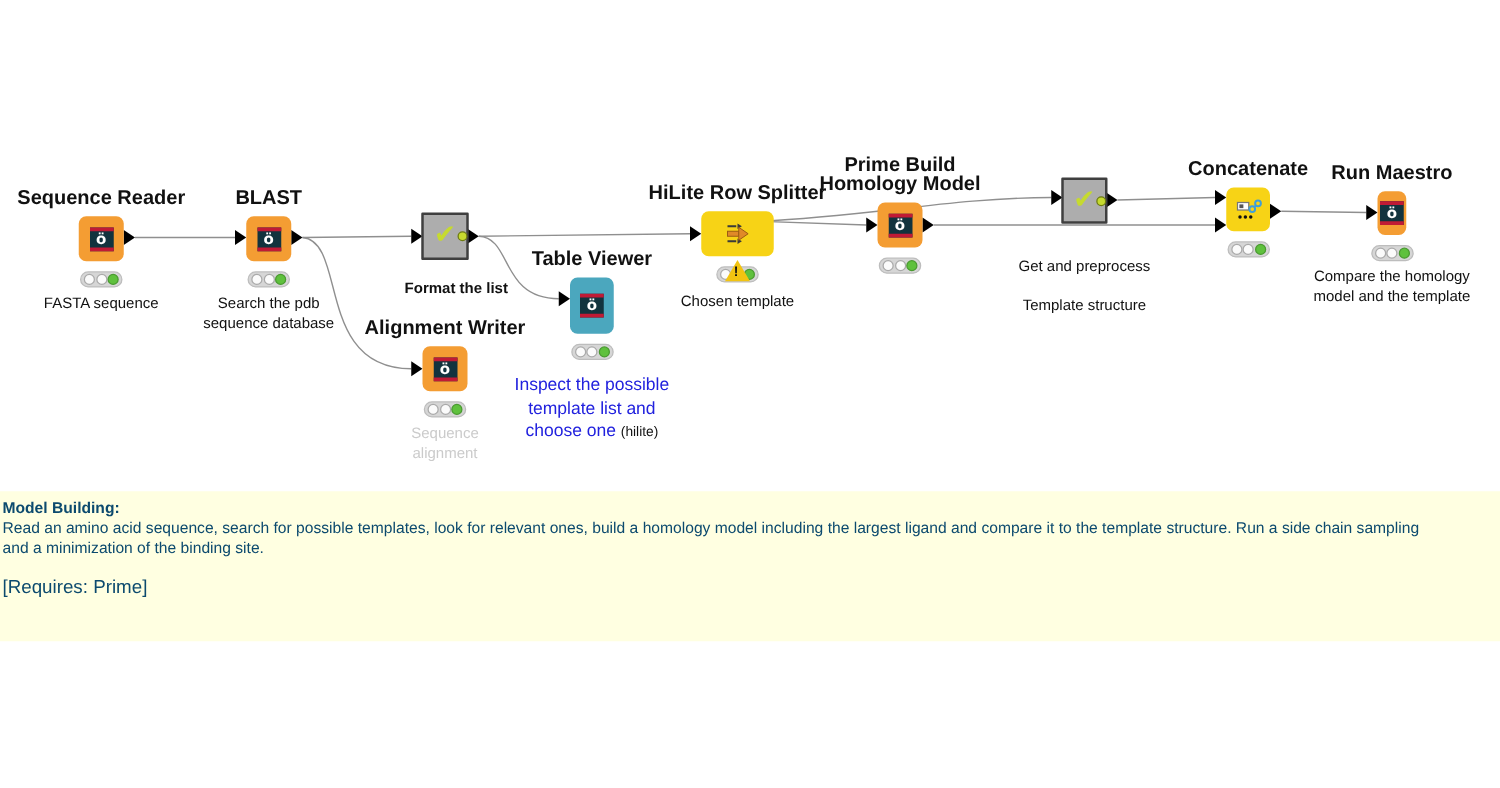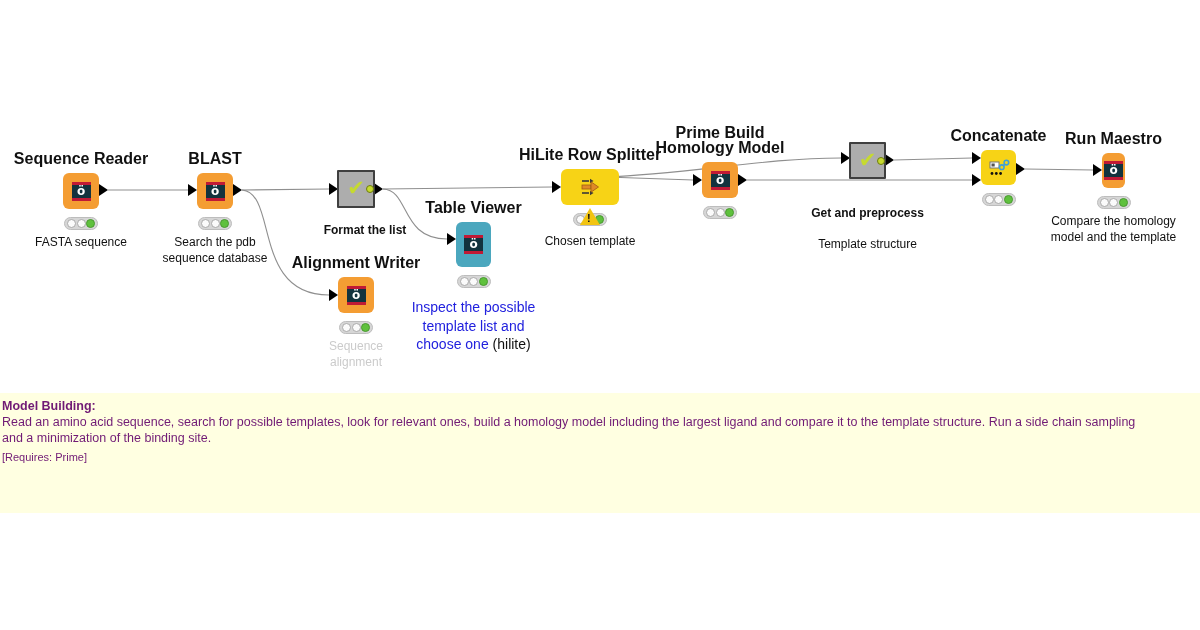--- a/index.html
+++ b/index.html
@@ -40,21 +40,21 @@
     font-size:12px;font-weight:700;color:#111;white-space:nowrap;
     text-align:center;width:max-content;padding-left:18px;
   }
   .nlabel{
     position:absolute;top:calc(100% + 26px);left:50%;transform:translateX(-50%);
     font-size:12px;color:#111;white-space:pre-line;text-align:center;
     line-height:15.5px;width:max-content;
   }
   .nlabel.muted{color:var(--muted-gray,#CBCBCB);}
   .nlabel.tight{top:calc(100% + 12px);}
-  .bold-line{font-weight:700;}
+  .bold-line{font-weight:400;}
 
   
   .schro-icon{
     width:19px;height:13px;background:var(--icon-bg,#12333E);
     border-top:3px solid var(--icon-stripe,#C01A35);
     border-bottom:3px solid var(--icon-stripe,#C01A35);
     display:flex;align-items:center;justify-content:center;
   }
   .schro-glyph{
     color:#fff;font-weight:700;font-size:12px;line-height:10px;
@@ -92,31 +92,31 @@
   .warn-tri span{
     position:absolute;left:-3px;top:4px;font-size:11px;font-weight:700;color:#111;
   }
 
   
   .blue-note{
     position:absolute;top:calc(100% + 31px);left:50%;transform:translateX(-50%);
     width:max-content;text-align:center;
     font-size:14px;line-height:18.5px;color:var(--note-blue,#2121DE);
   }
-  .blue-note .tag{color:#111;font-size:14px;}
+  .blue-note .tag{color:#111;font-size:11px;}
 
   
   .annotation{
     position:absolute;left:0;top:393px;width:1200px;height:120px;
     background:var(--annotation-bg,#FFFFE1);box-sizing:border-box;
-    padding:5px 42px 0 2px;color:#701a75;
+    padding:5px 42px 0 2px;color:#0c4a6e;
   }
   .ann-heading{font-size:12.5px;font-weight:700;line-height:17px;}
   .ann-body{font-size:12.5px;line-height:15.5px;}
-  .ann-requires{font-size:11px;line-height:15.5px;margin-top:4px;}
+  .ann-requires{font-size:15px;line-height:15.5px;margin-top:16px;}
 </style>
 </head>
 <body>
 
 <div id="canvas">
 
   <svg id="edges" width="1200" height="630" viewBox="0 0 1200 630">
 
     <path class="edge" d="M108 190 L188 190"></path>
     <path class="edge" d="M242 190 L329 189"></path>

